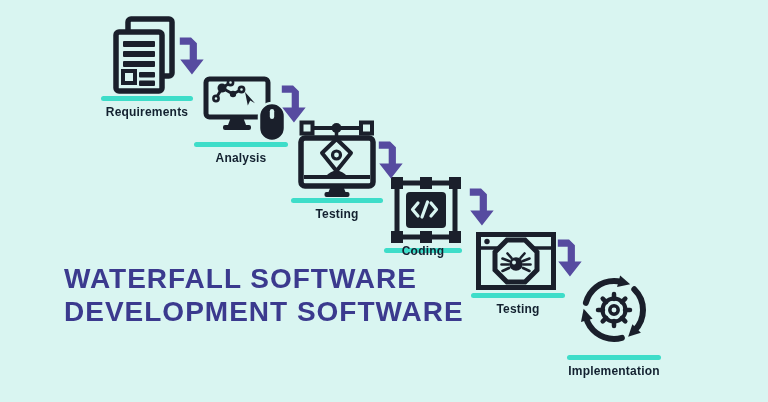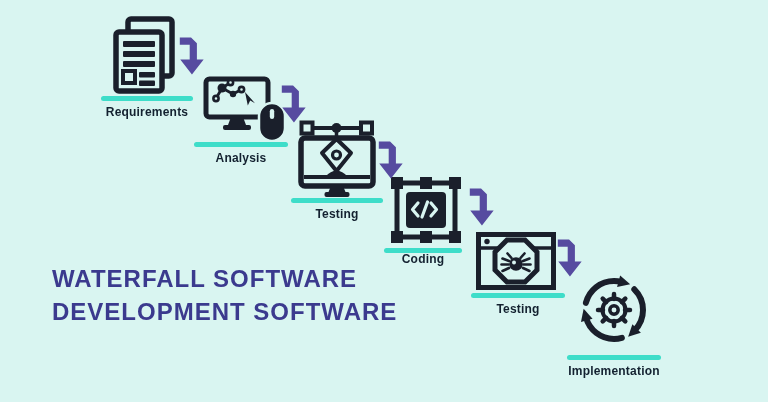--- a/index.html
+++ b/index.html
@@ -13,21 +13,21 @@
   *{margin:0;padding:0;box-sizing:border-box;}
   html,body{width:768px;height:402px;overflow:hidden;}
   body{font-family:"Liberation Sans",sans-serif;}
   .stage{position:relative;width:768px;height:402px;background:var(--background);}
   .step{position:absolute;}
   .step .icon{position:absolute;display:block;}
   .underline{position:absolute;height:5px;border-radius:3px;background:var(--accent-teal);}
   .label{position:absolute;text-align:center;font-size:12px;font-weight:600;
          letter-spacing:.2px;color:var(--label-color);white-space:nowrap;}
   .flow-arrow{position:absolute;}
-  .title{position:absolute;left:52px;top:262px;font-size:24px;line-height:33px;
+  .title{position:absolute;left:64px;top:262px;font-size:28px;line-height:33px;
          font-weight:bold;letter-spacing:1px;color:var(--title-color);}
   .title span{display:block;}
 
   
   .s1{left:97px;top:15px;width:100px;height:112px;}
   .s1 .icon{left:13px;top:1px;}
   .s1 .underline{left:4px;top:81px;width:92px;}
   .s1 .label{left:0;top:90px;width:100px;}
 
   .s2{left:194px;top:76px;width:94px;height:96px;}
@@ -36,21 +36,21 @@
   .s2 .label{left:0;top:75px;width:94px;}
 
   .s3{left:291px;top:119px;width:92px;height:104px;}
   .s3 .icon{left:6px;top:0;}
   .s3 .underline{left:0;top:79px;width:92px;}
   .s3 .label{left:0;top:88px;width:92px;}
 
   .s4{left:384px;top:174px;width:78px;height:100px;}
   .s4 .icon{left:4px;top:0;}
   .s4 .underline{left:0;top:74px;width:78px;}
-  .s4 .label{left:0;top:78px;width:78px;}
+  .s4 .label{left:0;top:70px;width:78px;}
 
   .s5{left:471px;top:232px;width:94px;height:90px;}
   .s5 .icon{left:5px;top:0;}
   .s5 .underline{left:0;top:61px;width:94px;}
   .s5 .label{left:0;top:70px;width:94px;}
 
   .s6{left:560px;top:268px;width:108px;height:118px;}
   .s6 .icon{left:14px;top:0;}
   .s6 .underline{left:7px;top:87px;width:94px;}
   .s6 .label{left:0;top:96px;width:108px;}

